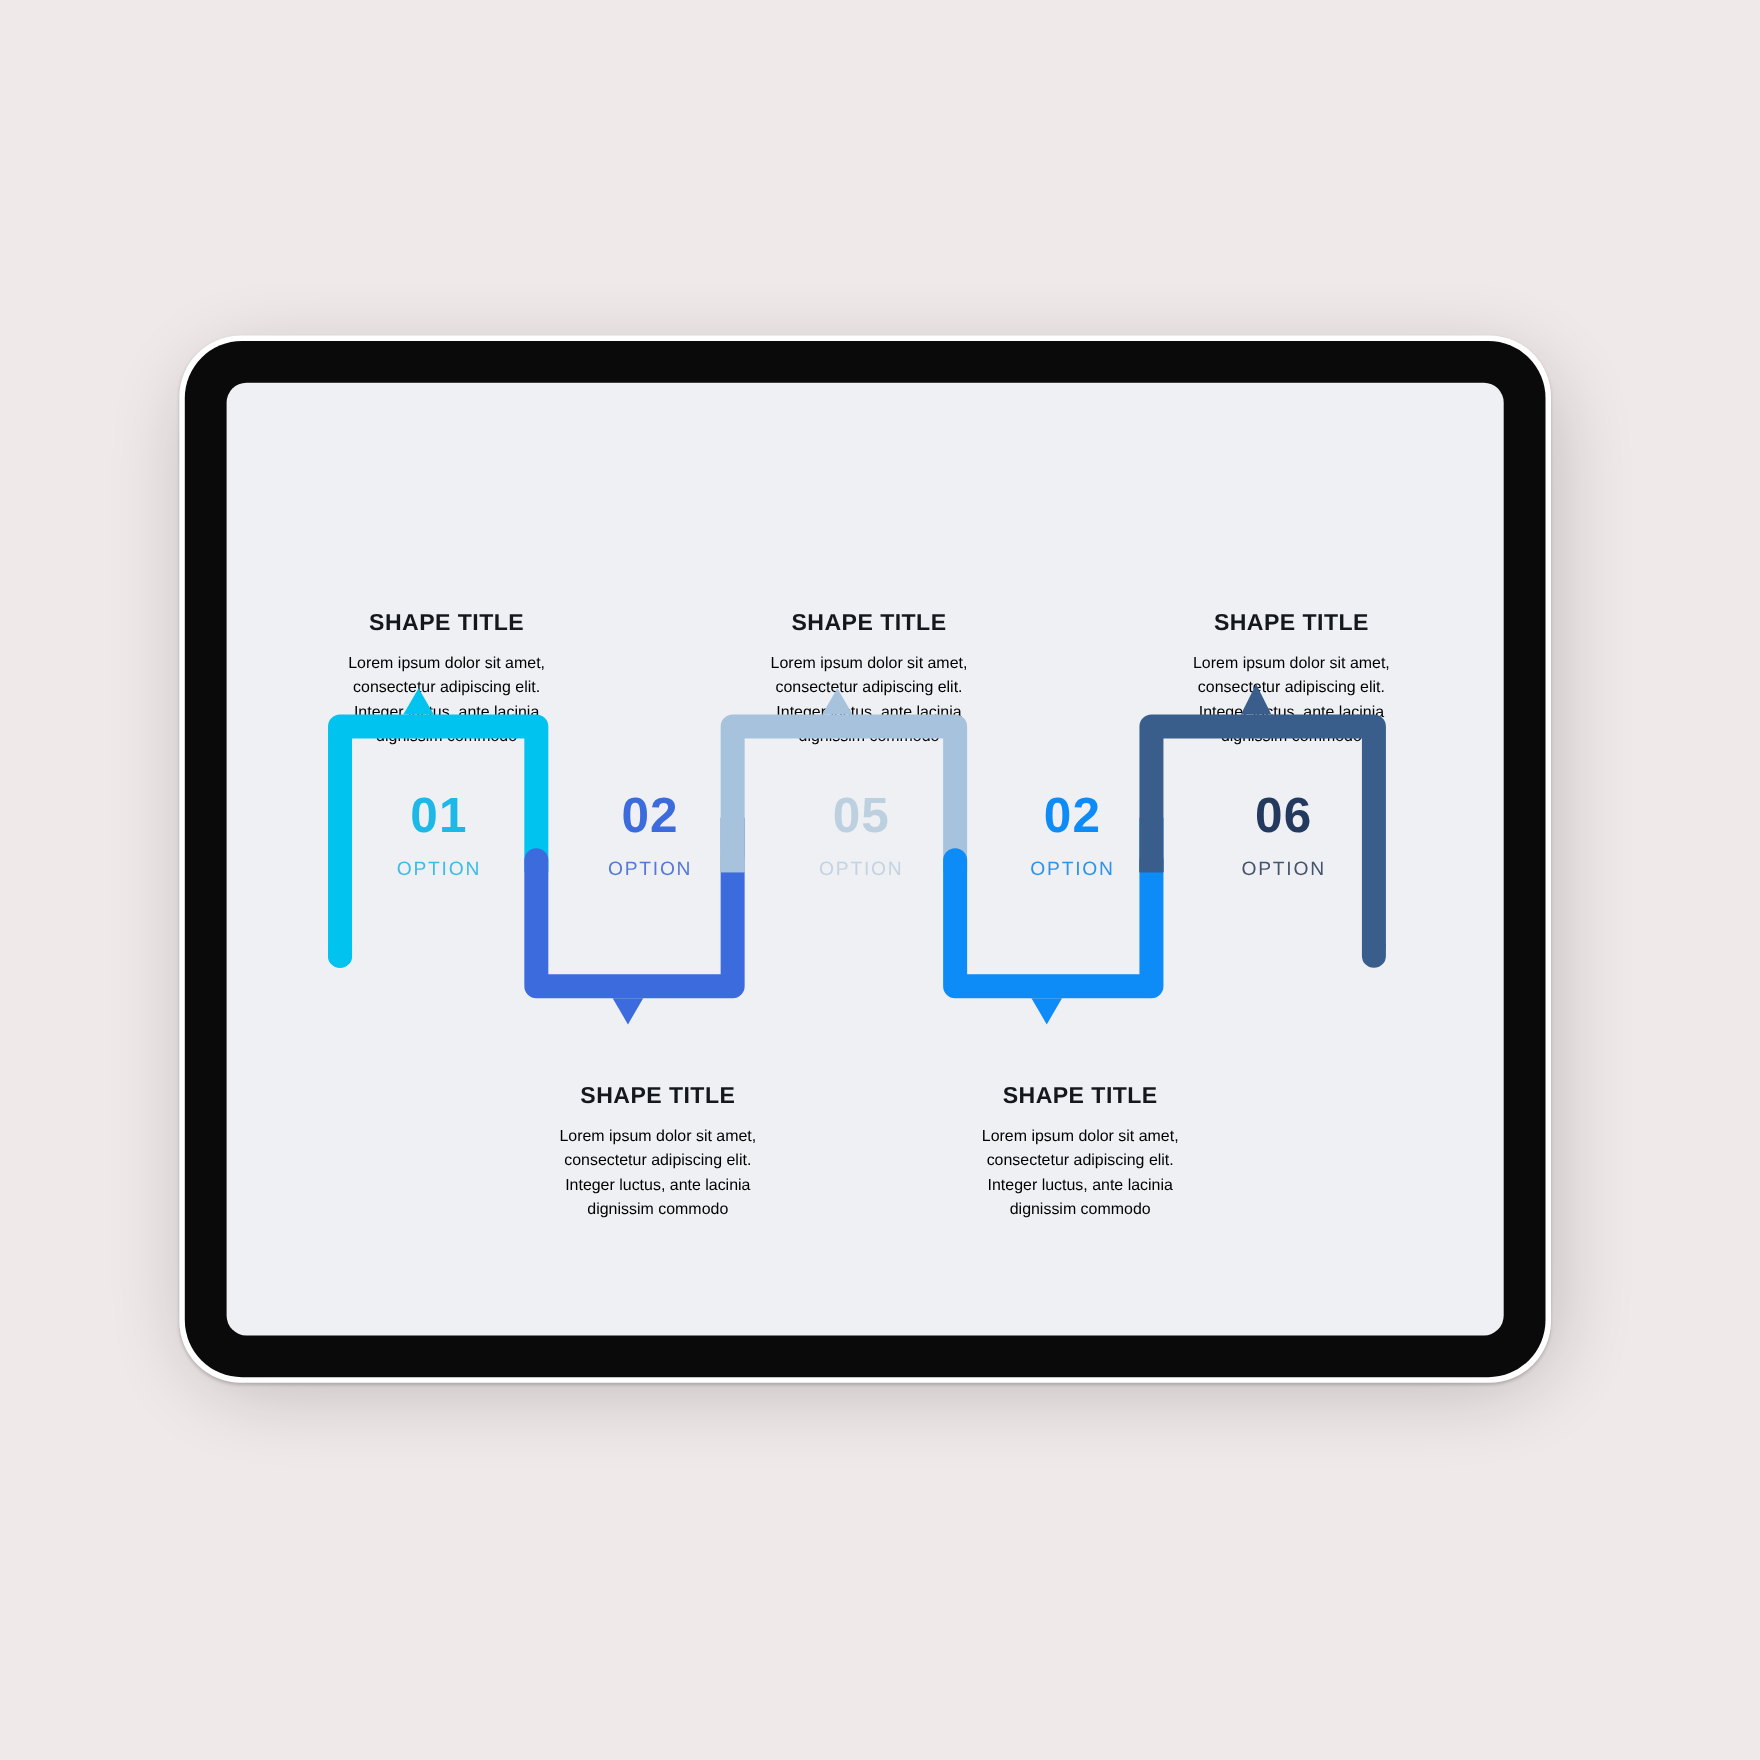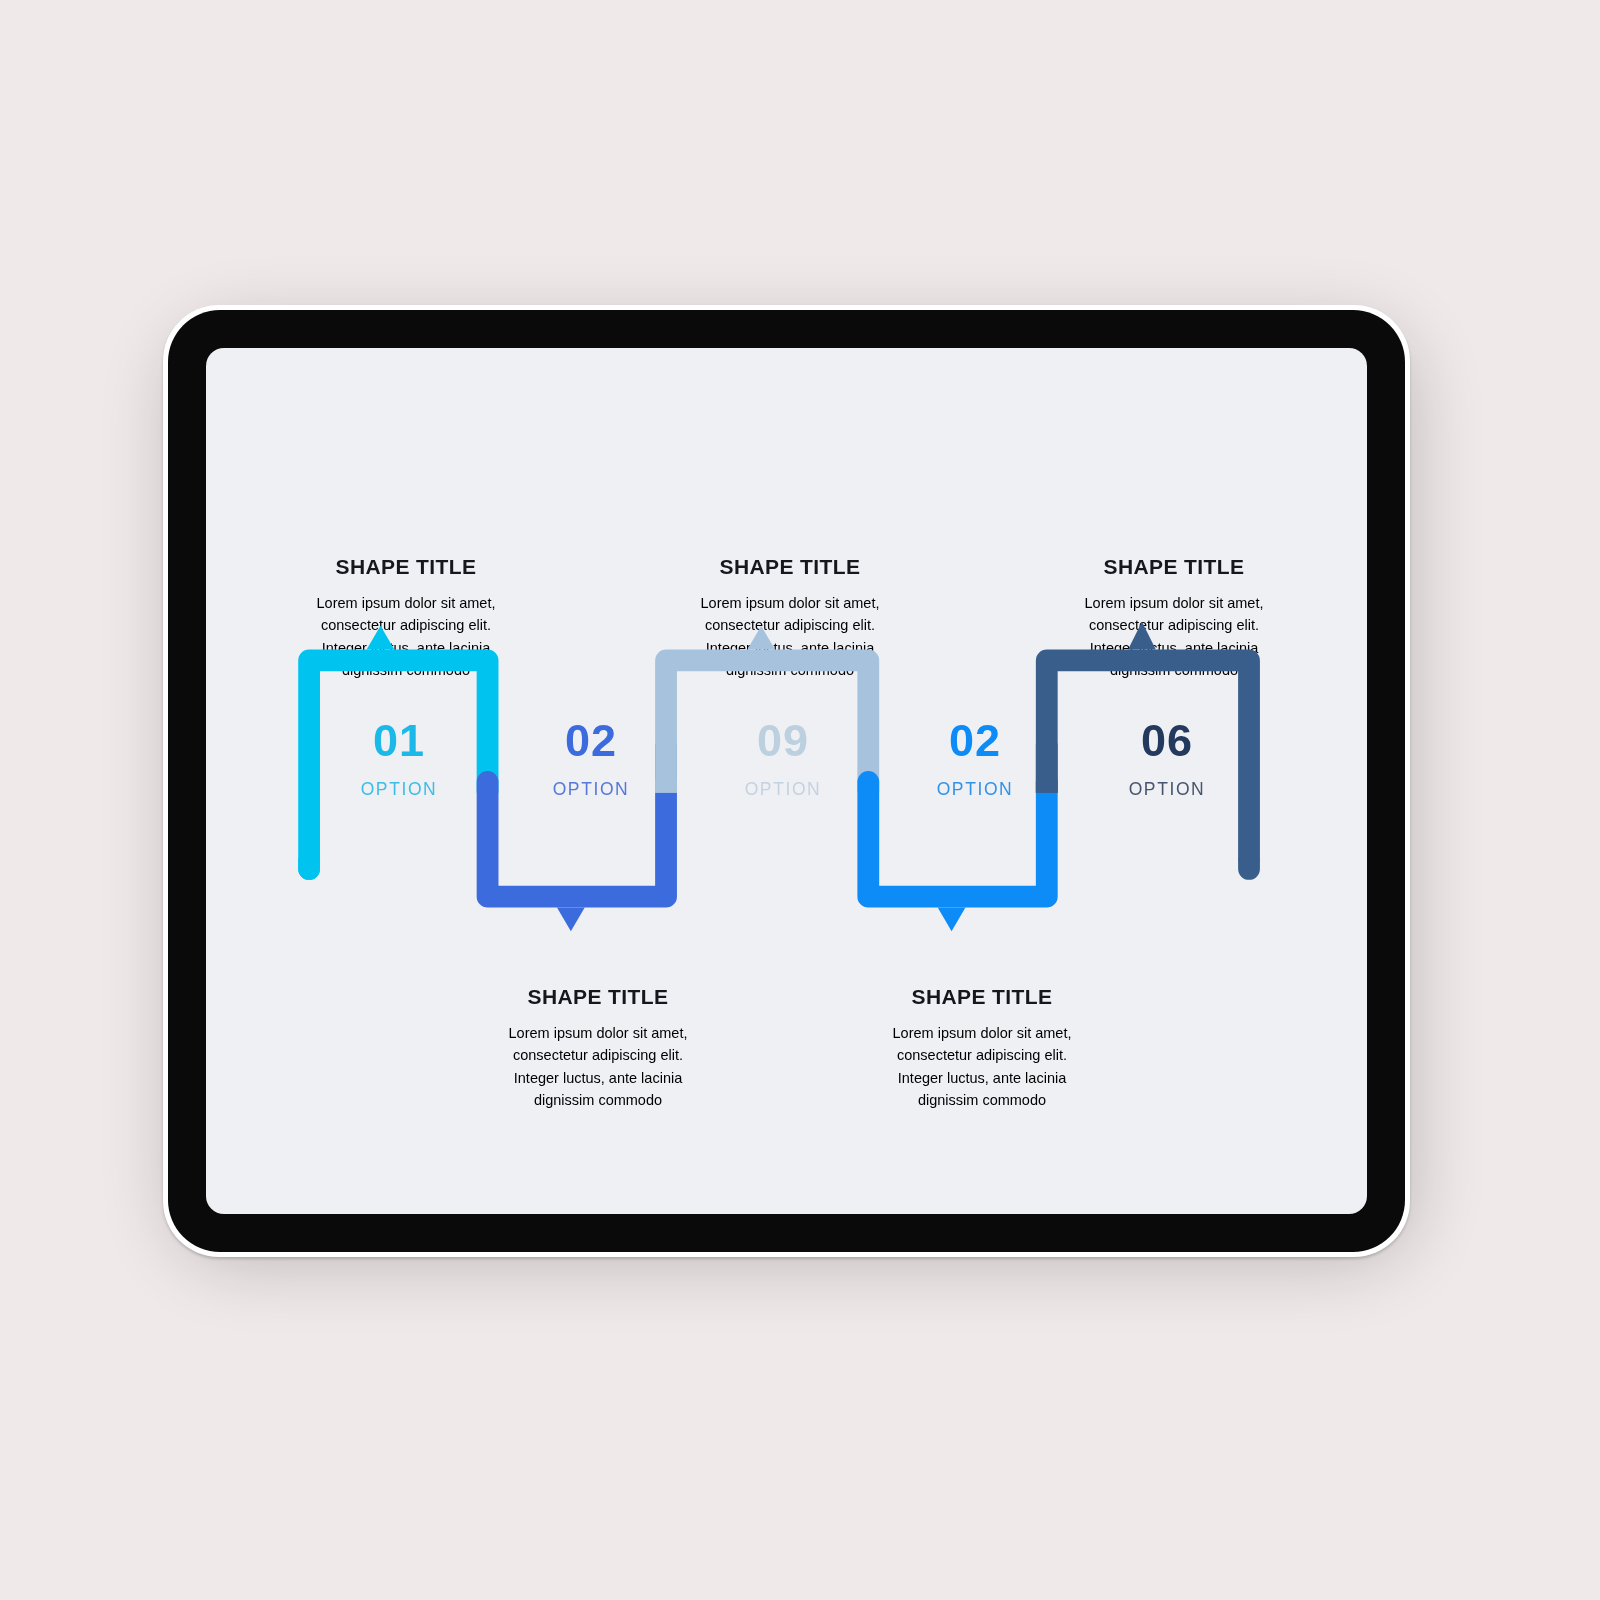--- a/index.html
+++ b/index.html
@@ -181,21 +181,21 @@
             <p class="num" style="color:#1cb8e8">01</p>
             <p class="opt" style="color:#3bbde6">OPTION</p>
           </div>
 
           <div class="numblock" style="left:305px;top:370px;">
             <p class="num" style="color:#3c6bdd">02</p>
             <p class="opt" style="color:#5579d8">OPTION</p>
           </div>
 
           <div class="numblock" style="left:497px;top:370px;">
-            <p class="num" style="color:#bdd0e0">09</p>
+            <p class="num" style="color:#bdd0e0">05</p>
             <p class="opt" style="color:#c3d3e1">OPTION</p>
           </div>
 
           <div class="numblock" style="left:689px;top:370px;">
             <p class="num" style="color:#0d8bf7">02</p>
             <p class="opt" style="color:#2f93ea">OPTION</p>
           </div>
 
           <div class="numblock" style="left:881px;top:370px;">
             <p class="num" style="color:#23395e">06</p>

